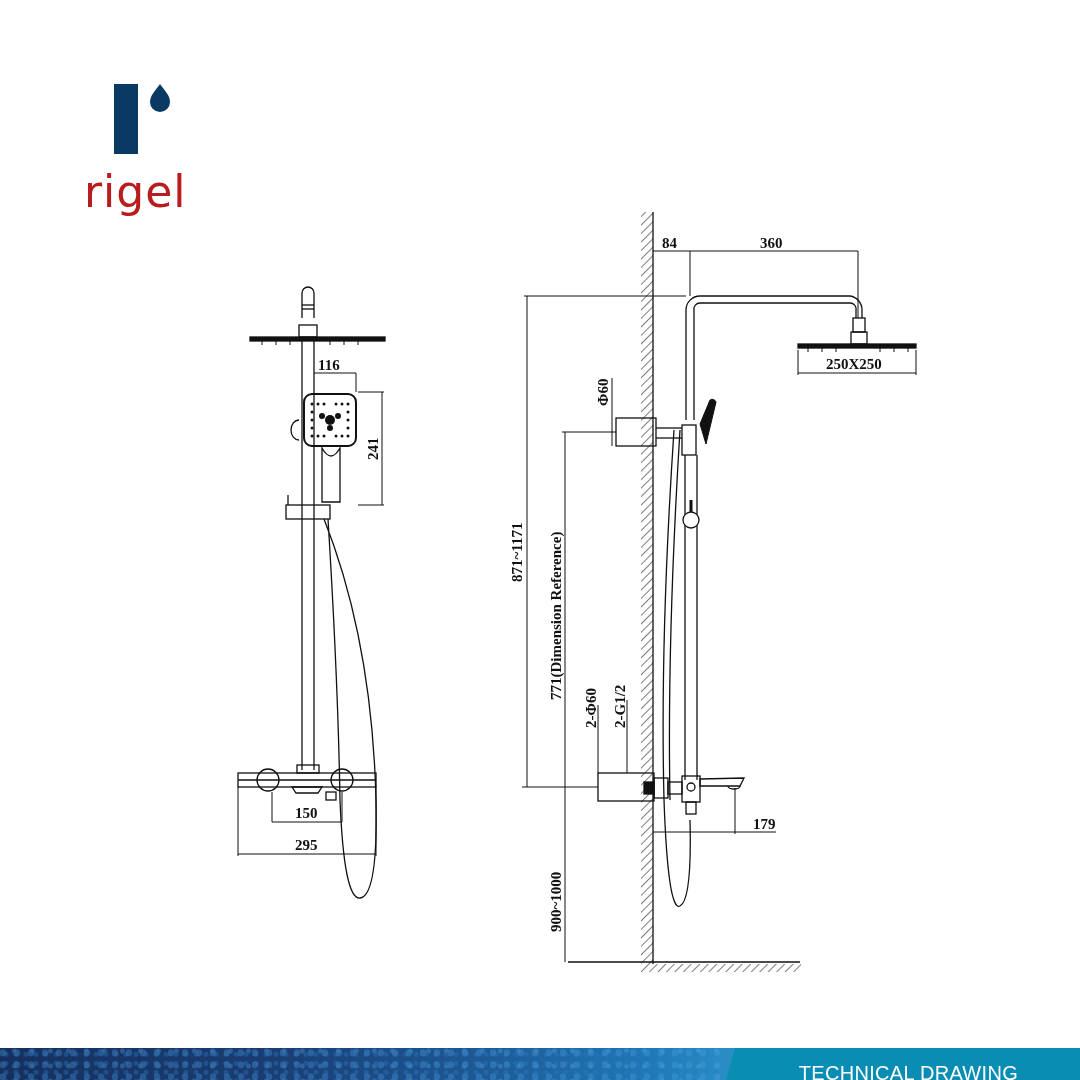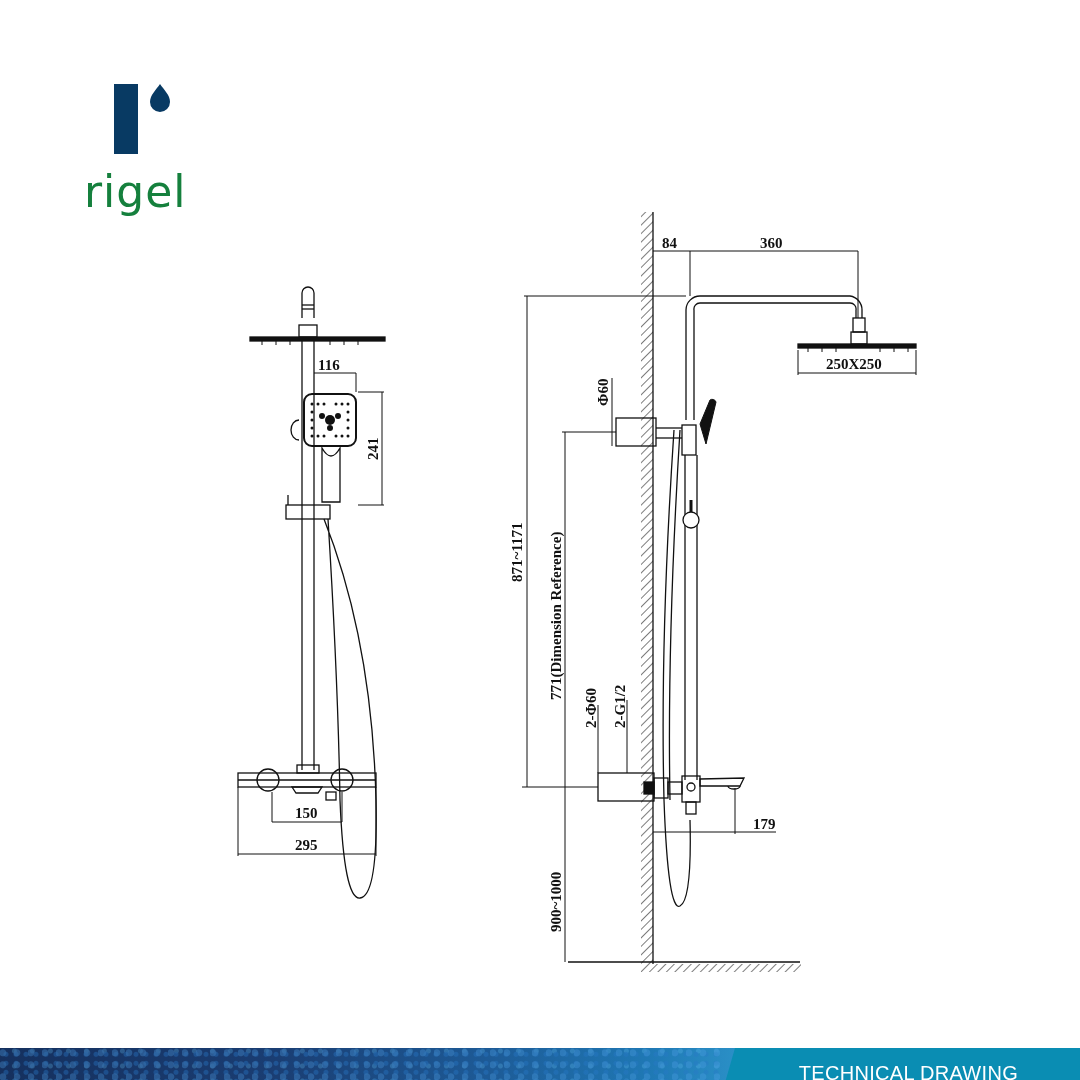--- a/index.html
+++ b/index.html
@@ -1,20 +1,20 @@
 <!DOCTYPE html>
 <html><head>
 <meta charset="utf-8">
 <style>
   html, body { margin:0; padding:0; background:#ffffff; }
   body { width:1080px; height:1080px; position:relative; overflow:hidden; font-family:"Liberation Sans", sans-serif; }
   .logo { position:absolute; left:84px; top:82px; width:110px; height:140px; }
   .logo-mark { position:absolute; left:30px; top:2px; width:24px; height:70px; background:#083a63; }
   .logo-drop { position:absolute; left:62px; top:2px; width:28px; height:30px; }
-  .logo-text { position:absolute; left:0; top:88px; font-size:44px; color:#15803d; letter-spacing:1px; font-family:"DejaVu Sans", sans-serif; line-height:44px; }
+  .logo-text { position:absolute; left:0; top:88px; font-size:44px; color:#b91c1c; letter-spacing:1px; font-family:"DejaVu Sans", sans-serif; line-height:44px; }
   svg.drawing { position:absolute; left:0; top:0; }
   .dim { font-family:"Liberation Serif", serif; font-size:15px; font-weight:bold; fill:#111; }
   .footer { position:absolute; left:0; top:1048px; width:1080px; height:52px; overflow:hidden;
     background: linear-gradient(90deg, #15305e 0%, #1a3d72 25%, #1d5a96 45%, #1f78b4 60%, #2a8fc6 68%, #0a8db3 70%); }
   .footer-pattern { position:absolute; left:0; top:0; width:720px; height:52px; opacity:0.55;
     background-image:
       radial-gradient(circle at 20% 40%, rgba(80,160,230,0.6) 0 3px, transparent 4px),
       radial-gradient(circle at 60% 70%, rgba(40,120,200,0.7) 0 2px, transparent 3px),
       radial-gradient(circle at 80% 20%, rgba(100,190,240,0.5) 0 2px, transparent 3px);
     background-size: 14px 12px, 10px 9px, 18px 15px; }

